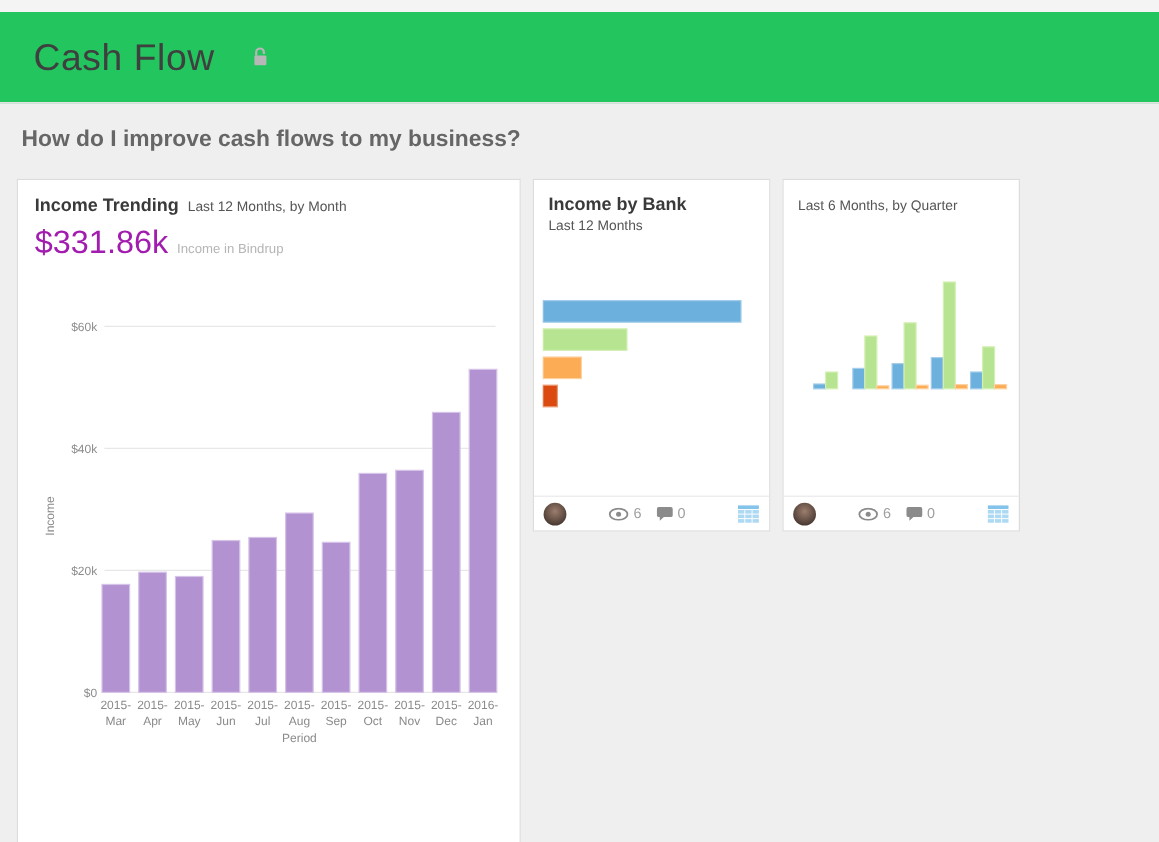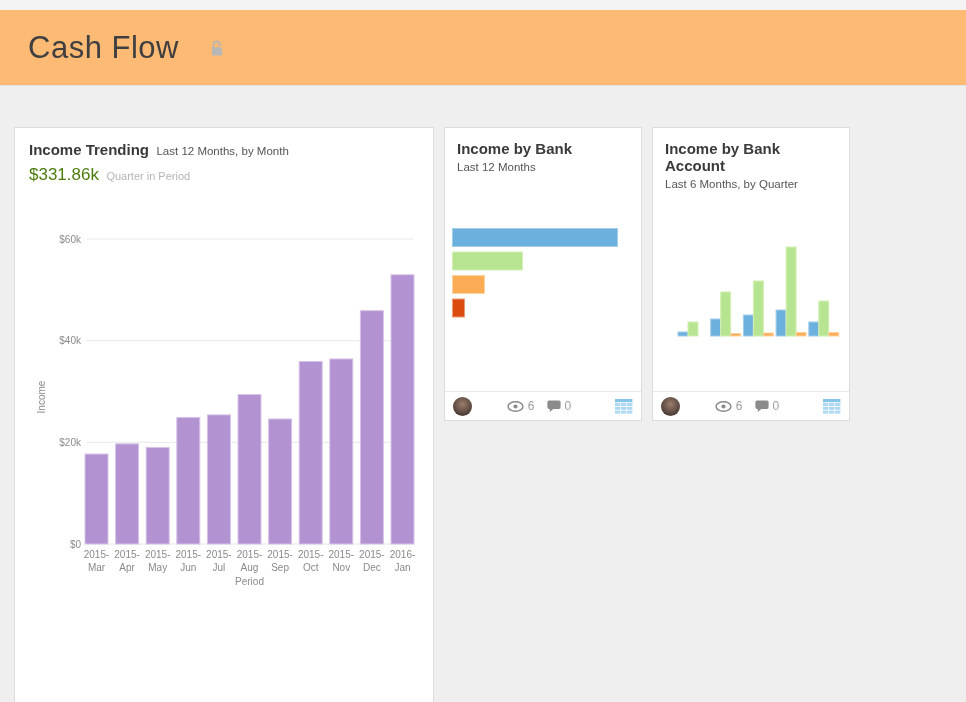--- a/index.html
+++ b/index.html
@@ -1,35 +1,35 @@
 <!DOCTYPE html>
 <html><head>
 <meta charset="utf-8">
 <style>
   * { margin:0; padding:0; box-sizing:border-box; }
   body { font-family:"Liberation Sans", sans-serif; background:#e9e9e9; }
   .page { position:relative; width:966px; height:702px; background:#efefef; overflow:hidden; }
   .top-strip { height:10px; background:#f4f4f4; }
-  .app-header { height:76px; background:#fdba74; border-bottom:1px solid #e2e2e2;
+  .app-header { height:76px; background:#22c55e; border-bottom:1px solid #e2e2e2;
     display:flex; align-items:center; padding-left:28px; }
   .app-title { font-size:31px; font-weight:300; color:#3f3f3f; letter-spacing:0.5px; }
   .lock { margin-left:30px; margin-top:4px; }
   .content { padding:20px 14px 0; }
   .intro-heading { font-size:19px; font-weight:bold; color:#666; padding-left:4px; }
   .intro-desc { font-size:11.5px; color:#b3b3b3; margin-top:12px; padding-left:4px; }
   .cards { margin-top:21px; display:flex; gap:9px; align-items:flex-start; }
   .card { background:#fff; border:1px solid #dcdcdc; display:flex; flex-direction:column; }
   .card-lg { width:420px; height:622px; }
   .card-sm { width:198px; height:294px; margin-left:1px; }
   .card-head { padding:13px 14px 0; }
   .card-title { font-size:15px; font-weight:bold; color:#3a3a3a; }
   .card-sub-inline { font-size:11.5px; color:#555; margin-left:3px; }
   .card-sub-block { font-size:11.5px; color:#555; margin-top:4px; }
   .stat-row { padding:6px 14px 0; }
-  .stat-val { font-size:17px; color:#4d7c0f; font-weight:300; }
+  .stat-val { font-size:27px; color:#a21caf; font-weight:300; }
   .stat-lbl { font-size:11px; color:#b5b5b5; margin-left:3px; }
   .chart1 { display:block; margin-top:37px; }
   .chart2 { display:block; margin-top:55px; margin-left:7px; }
   .chart3 { display:block; margin-top:40px; margin-left:7px; }
   svg text { font-family:"Liberation Sans", sans-serif; }
   .card-foot { margin-top:auto; border-top:1px solid #e9e9e9; height:29px;
     display:flex; align-items:center; padding:0 8px; position:relative; }
   .avatar { width:19px; height:19px; border-radius:50%; flex:0 0 19px;
     background:radial-gradient(circle at 50% 38%, #9c7e6e 0%, #6b554a 45%, #4a3a33 75%, #3a2d28 100%); }
   .author { font-size:12px; color:#a3a3a3; margin-left:22px; }
@@ -48,31 +48,32 @@
     <span class="app-title">Cash Flow</span>
     <span class="lock">
       <svg width="14" height="18" viewBox="0 0 14 18">
         <path d="M4.5 8.5 V5.6 a3.2 3.2 0 0 1 6.4 0 V7" fill="none" stroke="#b7b7b7" stroke-width="1.8"></path>
         <rect x="3" y="8.2" width="10" height="8.2" rx="1" fill="#b7b7b7"></rect>
       </svg>
     </span>
   </div>
 
   <div class="content">
+    <div class="intro-heading">How do I improve cash flows to my business?</div>
 
     <div class="cards">
 
       <div class="card card-lg">
         <div class="card-head">
           <span class="card-title">Income Trending</span>
           <span class="card-sub-inline">Last 12 Months, by Month</span>
         </div>
         <div class="stat-row">
           <span class="stat-val">$331.86k</span>
-          <span class="stat-lbl">Quarter in Period</span>
+          <span class="stat-lbl">Income in Bindrup</span>
         </div>
         <svg id="chart-income-trending" class="chart1" width="402" height="378">
             <line x1="72" y1="322" x2="398" y2="322" stroke="#e7e7e7" stroke-width="1"></line>
             <text x="66" y="325.5" text-anchor="end" font-size="10" fill="#8a8a8a">$0</text>
             <line x1="72" y1="220.33333333333334" x2="398" y2="220.33333333333334" stroke="#e7e7e7" stroke-width="1"></line>
             <text x="66" y="223.83333333333334" text-anchor="end" font-size="10" fill="#8a8a8a">$20k</text>
             <line x1="72" y1="118.66666666666669" x2="398" y2="118.66666666666669" stroke="#e7e7e7" stroke-width="1"></line>
             <text x="66" y="122.16666666666669" text-anchor="end" font-size="10" fill="#8a8a8a">$40k</text>
             <line x1="72" y1="17" x2="398" y2="17" stroke="#e7e7e7" stroke-width="1"></line>
             <text x="66" y="20.5" text-anchor="end" font-size="10" fill="#8a8a8a">$60k</text>
@@ -179,21 +180,20 @@
               <rect x="0" y="11.6" width="5.3" height="3" fill="#aed9f3"></rect>
                 <rect x="6.05" y="11.6" width="5.3" height="3" fill="#aed9f3"></rect>
                 <rect x="12.1" y="11.6" width="5.3" height="3" fill="#aed9f3"></rect>
             </svg>
           </span>
         </div>
       </div>
 
       <div class="card card-sm">
         <div class="card-head" style="padding:12px 12px 0;">
-          <div class="card-title">Income by Bank Account</div>
           <div class="card-sub-block">Last 6 Months, by Quarter</div>
         </div>
         <svg id="chart-income-by-bank-account" class="chart3" width="182" height="112">
             <rect x="18" y="102" width="10" height="4" fill="#6cb0dd" stroke="#a3cdea" stroke-width="1"></rect>
             <rect x="28" y="92" width="10" height="14" fill="#b6e491" stroke="#d4f0b4" stroke-width="1"></rect>
             <rect x="50.7" y="89" width="10" height="17" fill="#6cb0dd" stroke="#a3cdea" stroke-width="1"></rect>
             <rect x="60.7" y="62" width="10" height="44" fill="#b6e491" stroke="#d4f0b4" stroke-width="1"></rect>
             <rect x="70.7" y="103.5" width="10" height="2.5" fill="#fbac54" stroke="#fdd2a2" stroke-width="1"></rect>
             <rect x="83.4" y="85" width="10" height="21" fill="#6cb0dd" stroke="#a3cdea" stroke-width="1"></rect>
             <rect x="93.4" y="51" width="10" height="55" fill="#b6e491" stroke="#d4f0b4" stroke-width="1"></rect>

